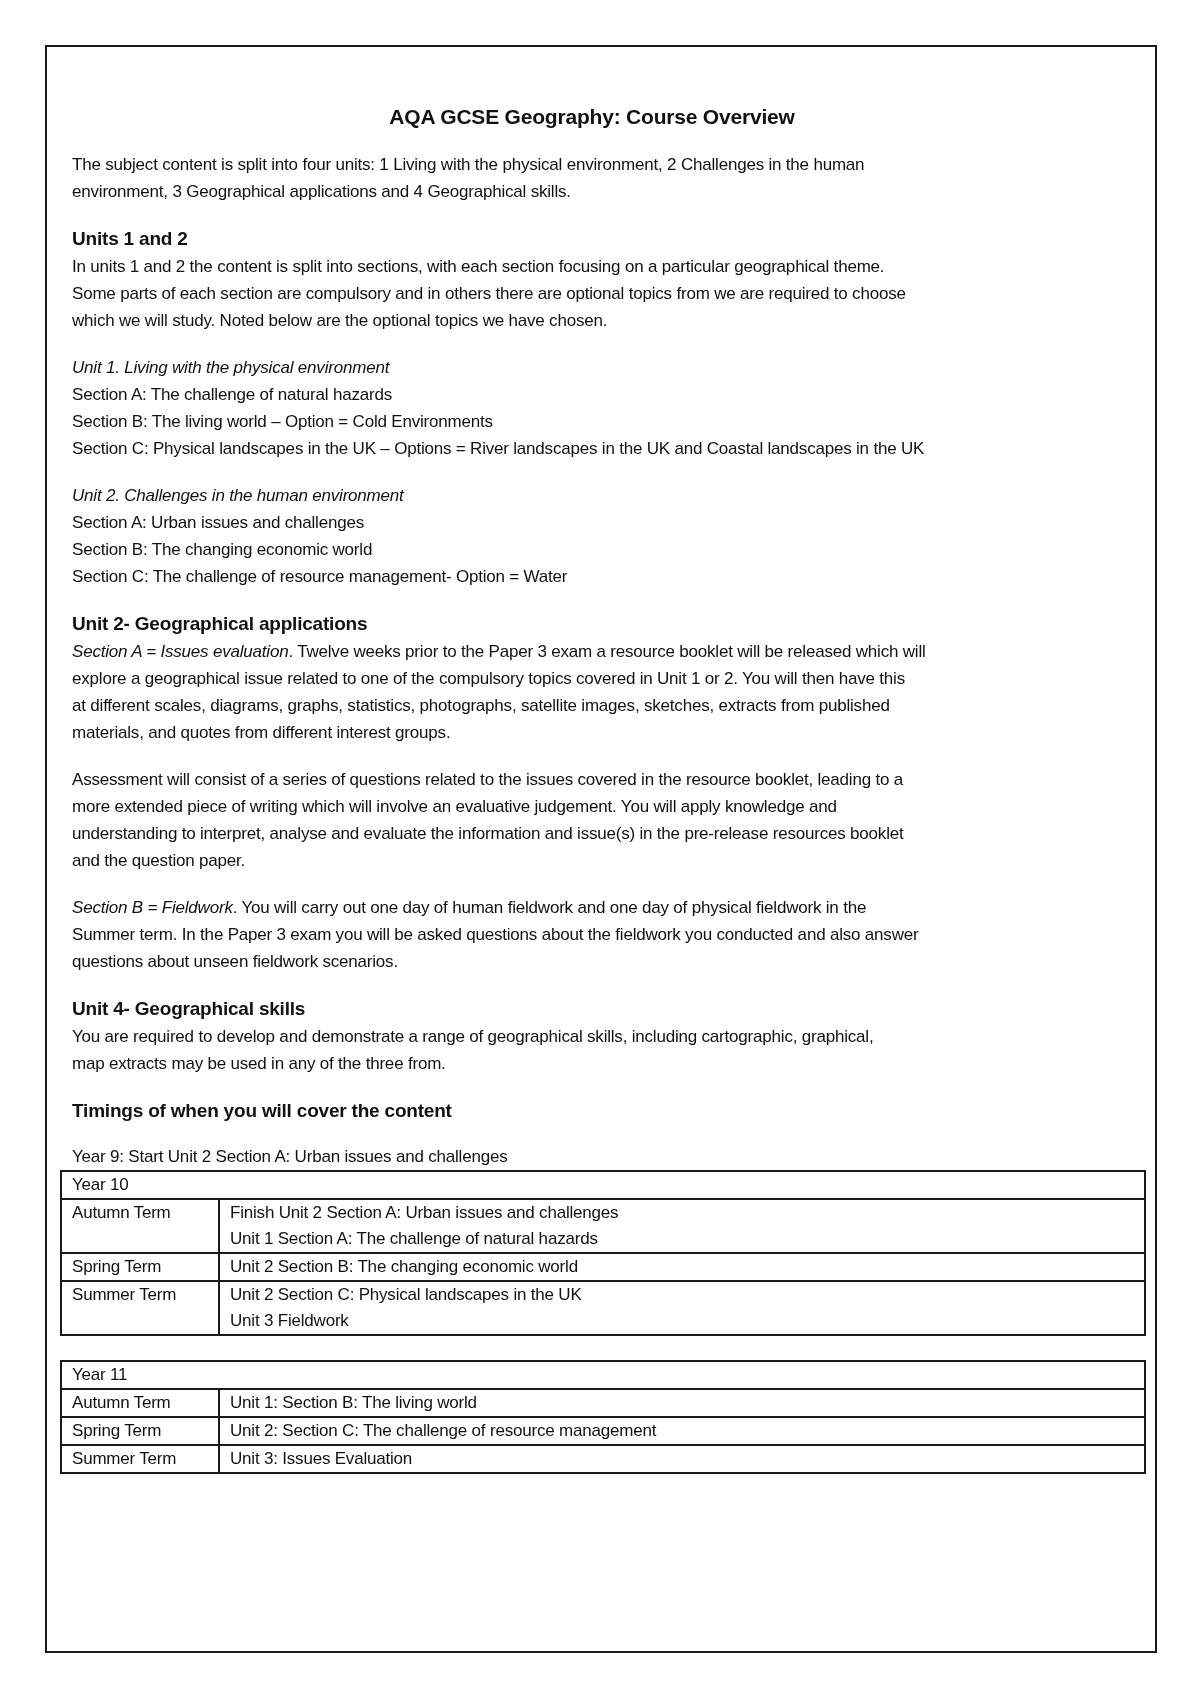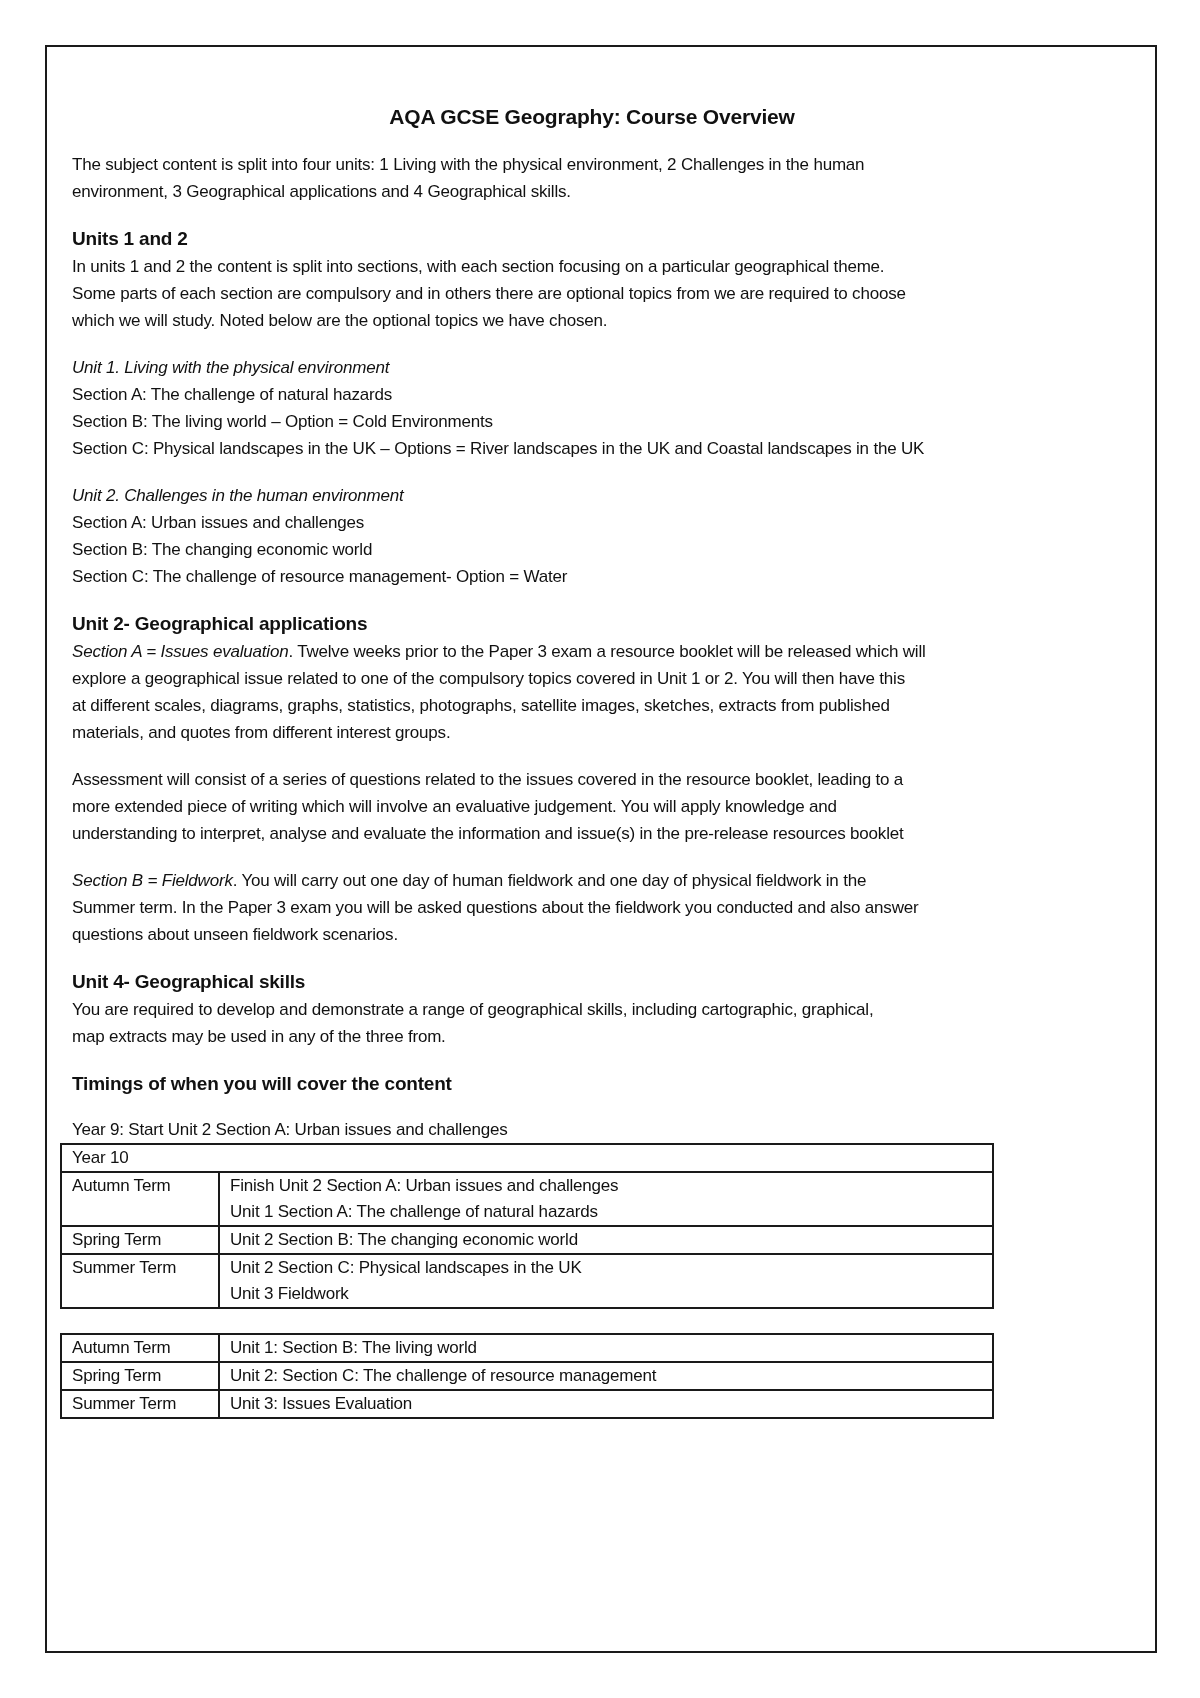--- a/index.html
+++ b/index.html
@@ -55,21 +55,21 @@
     }
     .italic {
       font-style: italic;
     }
     .line {
       display: block;
       white-space: nowrap;
     }
     table.timing {
       border-collapse: collapse;
-      width: 934px;
+      width: 1086px;
       margin-left: -12px;
       font-size: 17px;
       line-height: 26px;
     }
     table.timing td {
       border: 2px solid #1a1a1a;
       padding: 0 10px;
       vertical-align: top;
     }
     table.timing td.term {
@@ -132,20 +132,21 @@
     <span class="line">at different scales, diagrams, graphs, statistics, photographs, satellite images, sketches, extracts from published</span>
     <span class="line">materials, and quotes from different interest groups.</span>
   </p>
 
   <div class="small-gap"></div>
 
   <p>
     <span class="line">Assessment will consist of a series of questions related to the issues covered in the resource booklet, leading to a</span>
     <span class="line">more extended piece of writing which will involve an evaluative judgement. You will apply knowledge and</span>
     <span class="line">understanding to interpret, analyse and evaluate the information and issue(s) in the pre-release resources booklet</span>
+    <span class="line">and the question paper.</span>
   </p>
 
   <div class="small-gap"></div>
 
   <p>
     <span class="line"><span class="italic">Section B = Fieldwork</span><span>. You will carry out one day of human fieldwork and one day of physical fieldwork in the</span></span>
     <span class="line">Summer term. In the Paper 3 exam you will be asked questions about the fieldwork you conducted and also answer</span>
     <span class="line">questions about unseen fieldwork scenarios.</span>
   </p>
 
@@ -188,20 +189,23 @@
         <span class="line">Unit 3 Fieldwork</span>
       </td>
     </tr>
   </tbody>
     </table>
 
   <div class="table-gap"></div>
 
   <table class="timing">
     <tbody>
+        <tr>
+      <td colspan="2">Year 11</td>
+    </tr>
     <tr>
       <td class="term">Autumn Term</td>
       <td>Unit 1: Section B: The living world</td>
     </tr>
     <tr>
       <td class="term">Spring Term</td>
       <td>Unit 2: Section C: The challenge of resource management</td>
     </tr>
     <tr>
       <td class="term">Summer Term</td>

